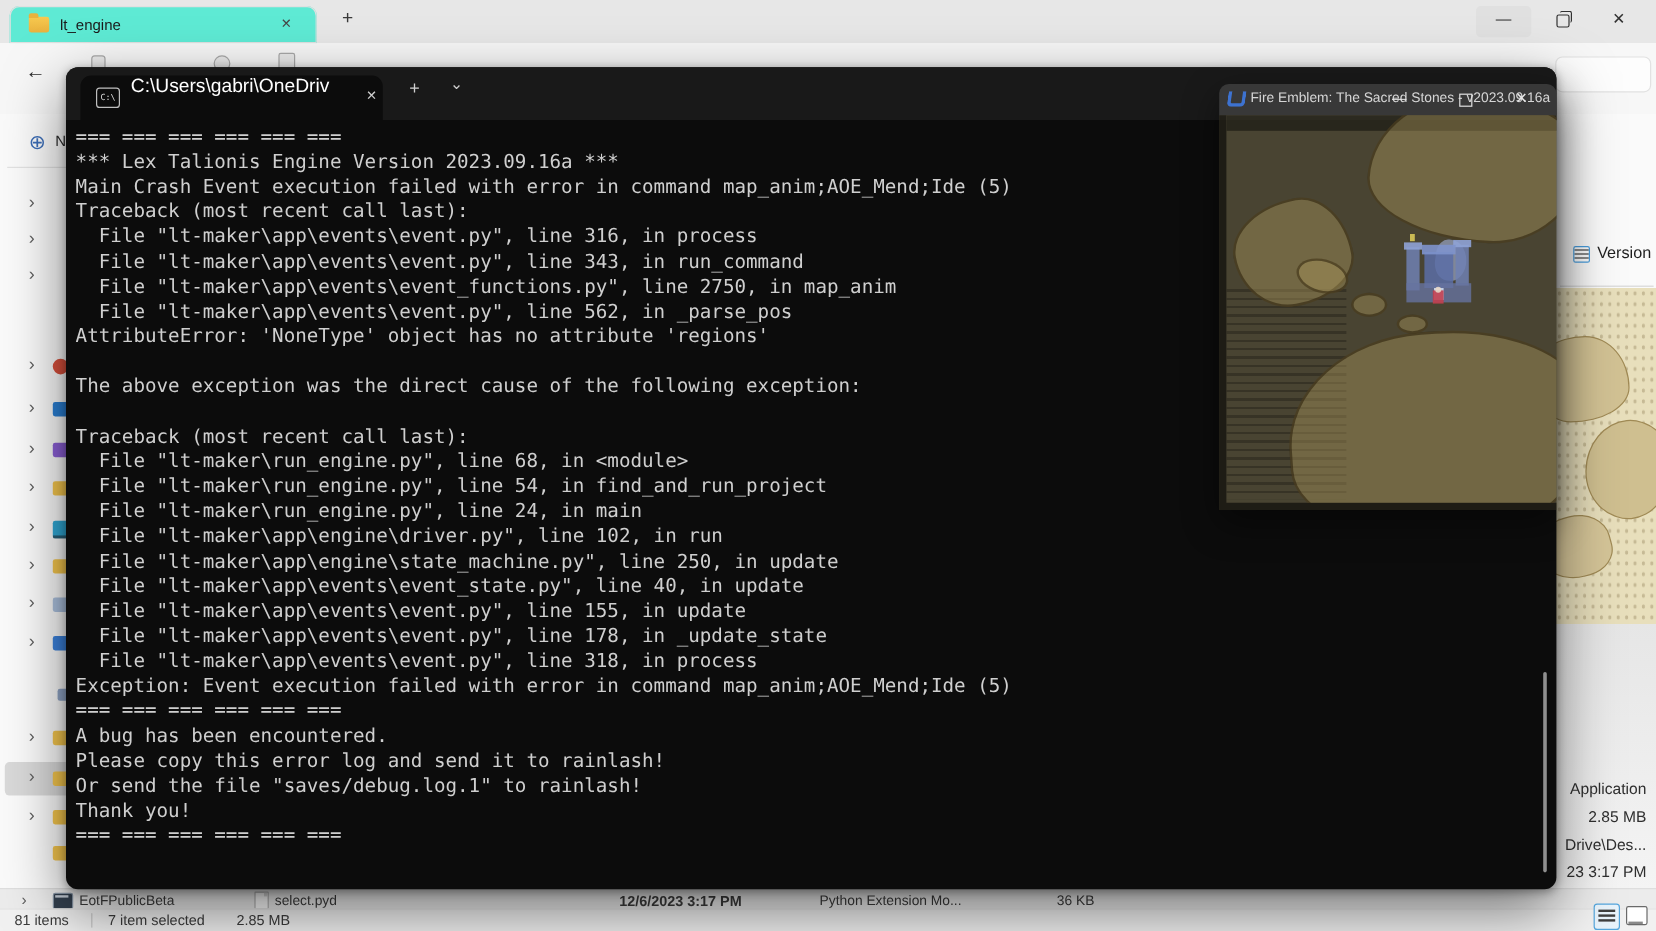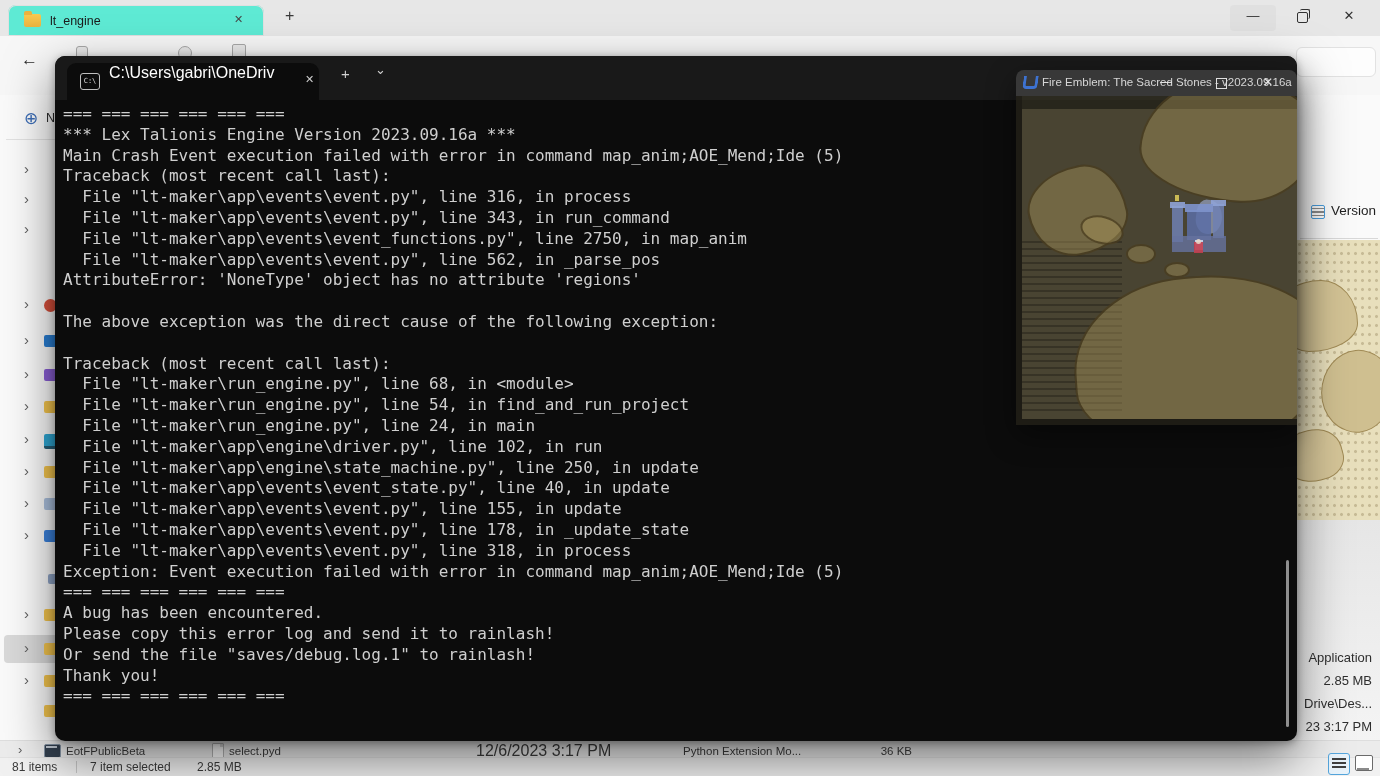--- a/index.html
+++ b/index.html
@@ -42,21 +42,21 @@
   .sbicon.small{width:10px;height:10px;left:44px;}
   
   .file-row{left:0;top:740px;width:1380px;height:17px;background:#ececec;border-top:1px solid #dedede;overflow:hidden;}
   .fr-chev{left:18px;top:1px;font-size:13px;color:#5f5f5f;}
   .app-ico{left:44px;top:3px;width:15px;height:12px;background:#33404f;border:1px solid #8795a5;border-radius:2px;}
   .app-ico::before{content:"";position:absolute;left:1px;top:1px;width:11px;height:2px;background:#c4ccd6;}
   .fr-name1{left:66px;top:1px;font-size:11.5px;color:#3c3c3c;line-height:18px;}
   .page-ico{left:212px;top:2px;width:10px;height:13px;background:#fdfdfd;border:1px solid #b3b3b3;border-radius:1px;}
   .page-ico::before{content:"";position:absolute;right:0;top:0;width:3px;height:3px;background:#d7d7d7;}
   .fr-name2{left:229px;top:1px;font-size:11.5px;color:#3c3c3c;line-height:18px;}
-  .fr-date{left:476px;top:1px;font-size:16px;color:#3c3c3c;line-height:18px;}
+  .fr-date{left:516px;top:1px;font-size:12px;color:#3c3c3c;line-height:18px;font-weight:bold;}
   .fr-type{left:683px;top:1px;font-size:11.5px;color:#3c3c3c;line-height:18px;width:120px;overflow:hidden;white-space:nowrap;}
   .fr-size{left:856px;top:1px;width:56px;text-align:right;font-size:11.5px;color:#3c3c3c;line-height:18px;}
 
   
   .statusbar{left:0;top:757px;width:1380px;height:19px;background:#f1f1f1;border-top:1px solid #e3e3e3;}
   .st-text{top:2px;font-size:12px;color:#3b3b3b;line-height:15px;}
   .st-sep{left:76px;top:3px;width:1px;height:12px;background:#c8c8c8;}
   .view-list{left:1328px;top:-5px;width:20px;height:20px;background:#e8f3fb;border:1.6px solid #55a6dd;border-radius:3px;}
   .view-list::before{content:"";position:absolute;left:3px;top:4px;width:14px;height:2px;background:#3f3f3f;box-shadow:0 4px 0 #3f3f3f,0 8px 0 #3f3f3f;}
   .view-thumb{left:1355px;top:-3px;width:16px;height:14px;border:1.6px solid #6a6a6a;border-radius:2px;background:#fff;}

